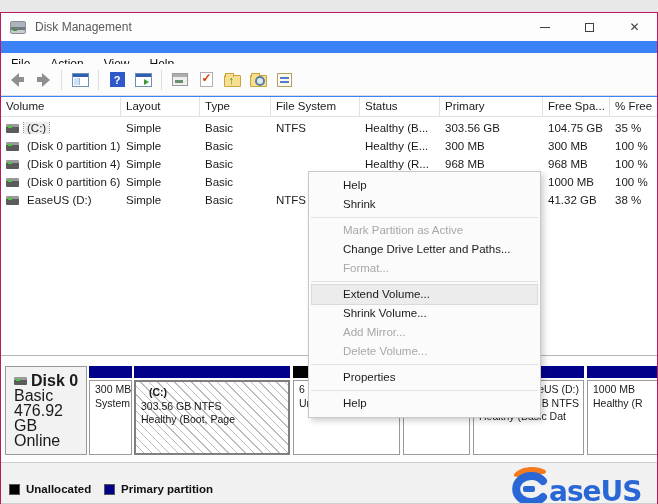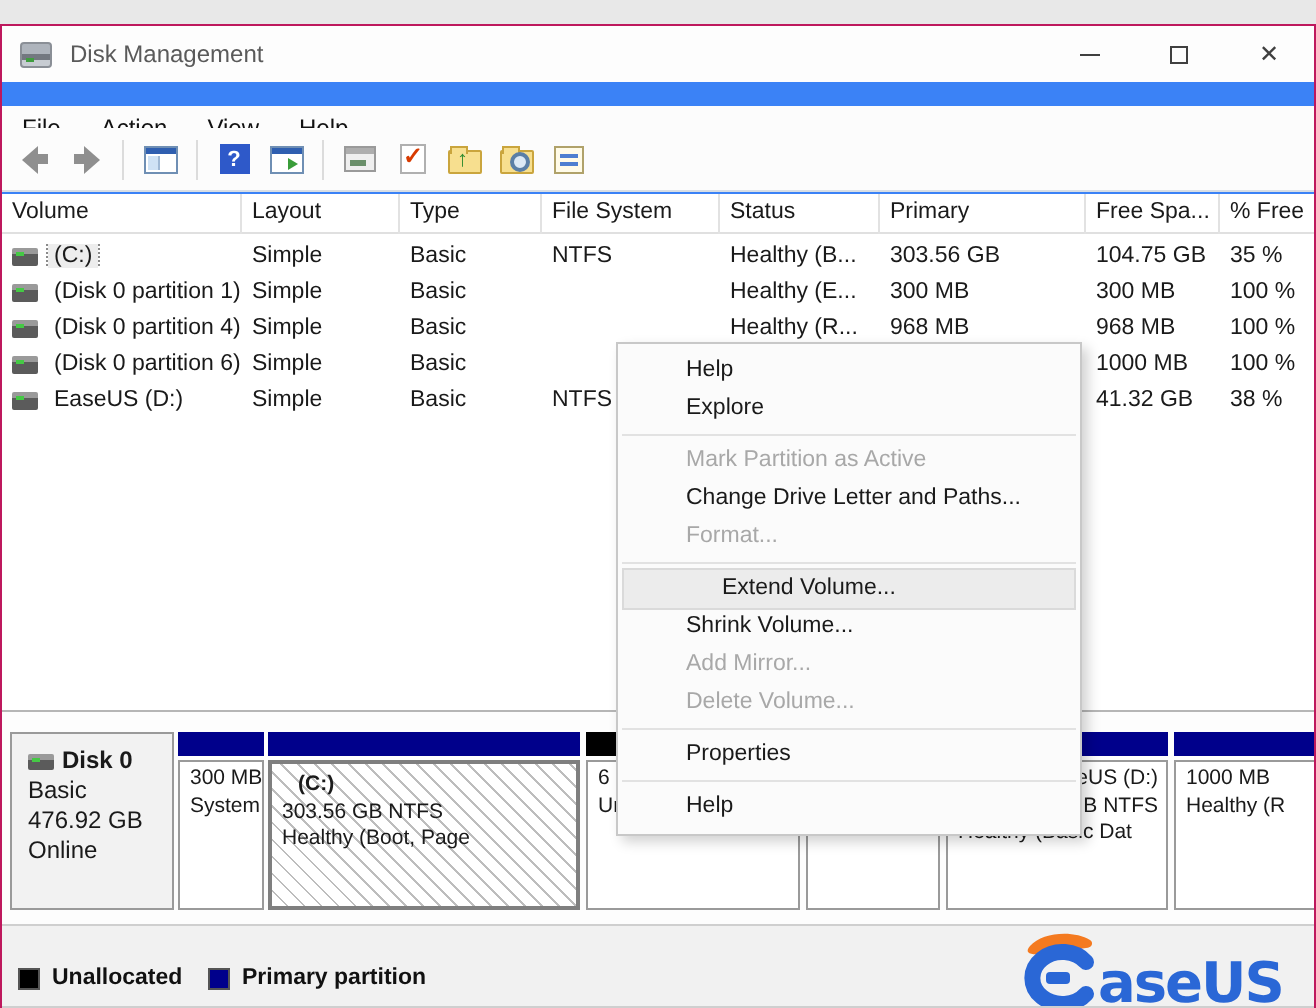--- a/index.html
+++ b/index.html
@@ -55,21 +55,21 @@
   .td { font-size:11.5px; padding-left:5px; white-space:nowrap; overflow:hidden; }
   .w-vol{width:120px;} .w-layout{width:79px;} .w-type{width:71px;} .w-fs{width:89px;}
   .w-status{width:80px;} .w-cap{width:103px;} .w-free{width:67px;} .w-pct{width:58px;}
   .c-vol { display:flex; align-items:center; gap:5px; }
   .drive-ico { flex:0 0 auto; width:13px; height:9px; border-radius:1px; background:linear-gradient(#9a9a9a 0 3px,#5b5b5b 3px 100%); position:relative; }
   .drive-ico::after { content:""; position:absolute; left:2px; top:2px; width:4px; height:2px; background:#45c945; }
   .vlabel { padding:0 3px; }
   .vlabel.sel { background:#ededed; outline:1px dotted #8a8a8a; }
   
   .bottompane { position:absolute; left:0; top:342px; width:100%; height:107px; background:#fdfdfd; border-top:1px solid #b6b6b6; }
-  .diskbox { position:absolute; left:4px; top:10px; width:82px; height:89px; background:#f2f2f2; border:1px solid #9a9a9a; padding:6px 0 0 8px; font-size:12px; line-height:15px; }
+  .diskbox { position:absolute; left:4px; top:10px; width:82px; height:89px; background:#f2f2f2; border:1px solid #9a9a9a; padding:6px 0 0 8px; font-size:16px; line-height:15px; }
   .diskbox .dname { font-weight:bold; display:flex; align-items:center; gap:4px; }
   .disk-ico { width:13px; height:8px; border-radius:1px; background:linear-gradient(#9a9a9a 0 3px,#5b5b5b 3px 100%); position:relative; }
   .disk-ico::after { content:""; position:absolute; left:2px; top:2px; width:4px; height:2px; background:#45c945; }
   .part { position:absolute; top:10px; height:89px; display:flex; flex-direction:column; }
   .band { height:12px; width:100%; background:#00008B; }
   .band.black { background:#000000; }
   .pbody { margin-top:2px; flex:1; background:#fff; border:1px solid #9a9a9a; padding:2px 0 0 5px; font-size:10.5px; line-height:13.5px; white-space:nowrap; overflow:hidden; }
   .pbody.hatch {
     border:2px solid #7f7f7f; padding-top:4px;
     background:repeating-linear-gradient(45deg,#ffffff 0,#ffffff 5px,#bdbdbd 5px,#bdbdbd 6px);
@@ -83,21 +83,21 @@
   .sw-primary { background:#00008B; }
   .logo { position:absolute; right:6px; top:1px; }
   
   .statusbar { position:absolute; left:0; top:490px; width:100%; height:14px; background:#f1f1f1; border-top:1px solid #cfcfcf; }
   .ssep { position:absolute; top:2px; width:1px; height:10px; background:#d2d2d2; }
   
   .ctxmenu { position:absolute; left:307px; top:158px; width:233px; background:#fbfbfb;
     border:1px solid #c8c8c8; box-shadow:3px 3px 6px rgba(0,0,0,0.18); padding:4px 0; z-index:20; }
   .ci { height:19px; line-height:19px; padding-left:34px; font-size:11.5px; color:#1a1a1a; white-space:nowrap; }
   .ci.disabled { color:#a8a8a8; }
-  .ci.hl { background:#ececec; outline:1px solid #dadada; margin:0 3px; padding-left:49px; }
+  .ci.hl { background:#ececec; outline:1px solid #dadada; margin:0 3px; padding-left:31px; }
   .csep { height:1px; background:#e2e2e2; margin:3px 2px; }
 </style>
 </head>
 <body>
 
 <div class="win">
 
   <div class="titlebar">
     <span class="app-ico"></span>
     <span class="title-text">Disk Management</span>
@@ -327,21 +327,21 @@
     </div>
   </div>
 
   <div class="statusbar">
     <div class="ssep" style="left:433px;"></div>
     <div class="ssep" style="left:569px;"></div>
   </div>
 
   <div class="ctxmenu">
     <div class="ci">Help</div>
-    <div class="ci">Explore</div>
+    <div class="ci">Shrink</div>
     <div class="csep"></div>
     <div class="ci disabled">Mark Partition as Active</div>
     <div class="ci">Change Drive Letter and Paths...</div>
     <div class="ci disabled">Format...</div>
     <div class="csep"></div>
     <div class="ci hl">Extend Volume...</div>
     <div class="ci">Shrink Volume...</div>
     <div class="ci disabled">Add Mirror...</div>
     <div class="ci disabled">Delete Volume...</div>
     <div class="csep"></div>

